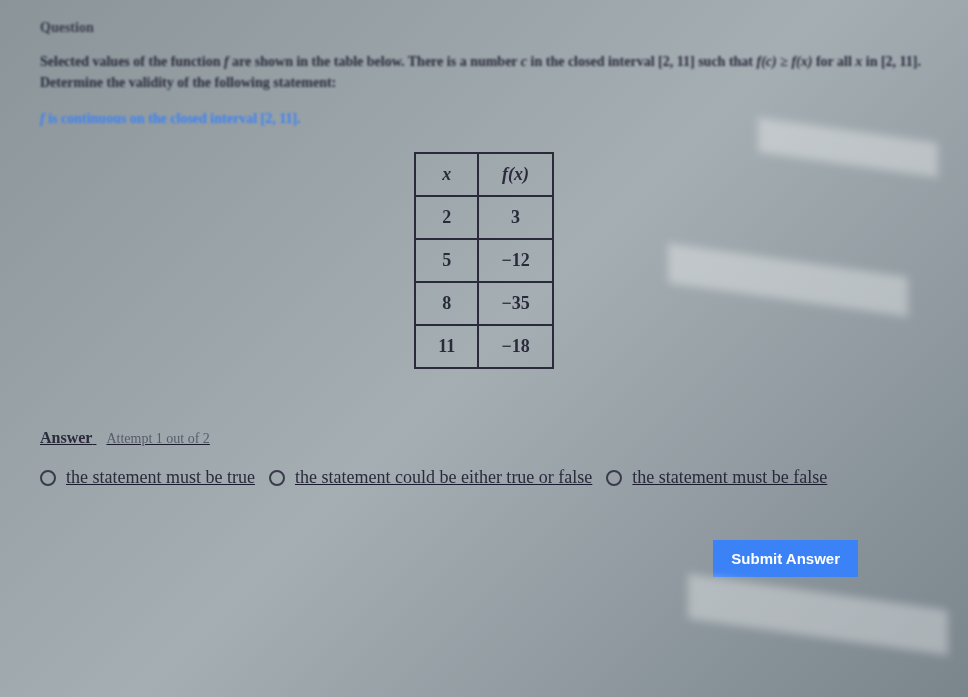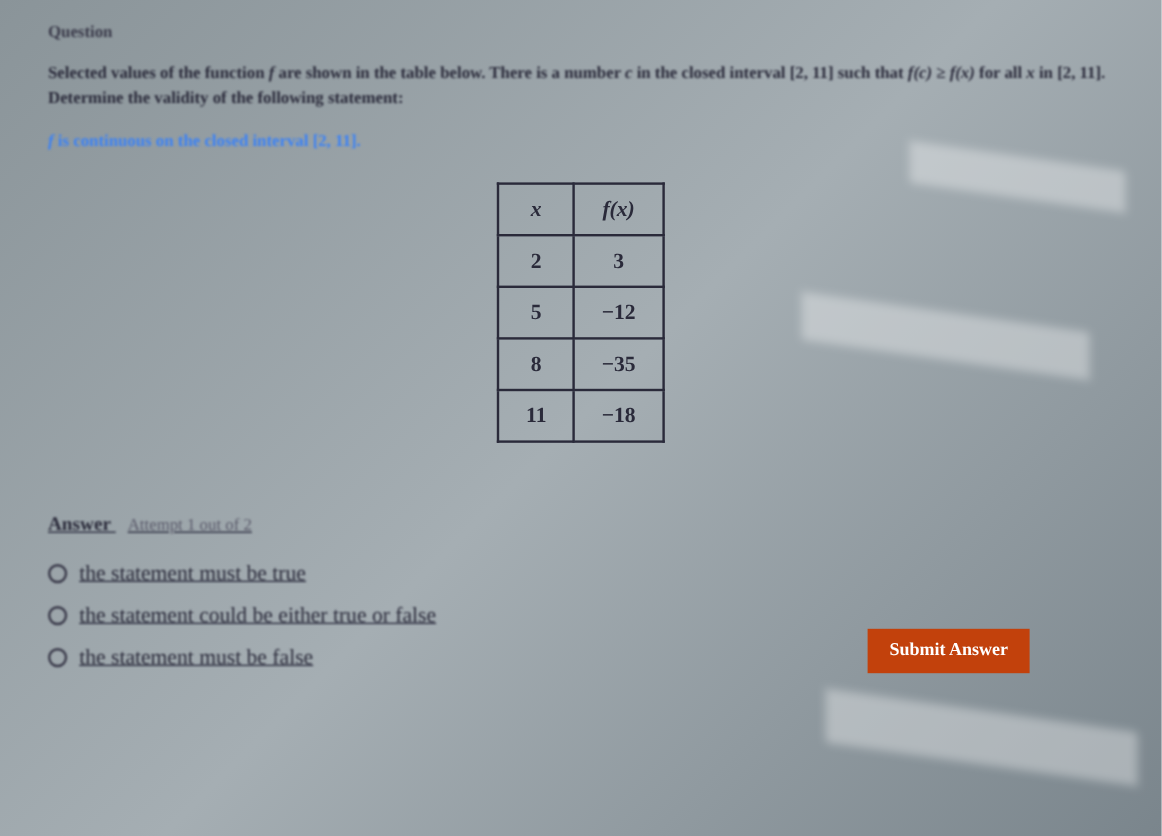--- a/index.html
+++ b/index.html
@@ -77,21 +77,21 @@
     .answer-header strong {
       font-weight: bold;
     }
     .answer-header .attempt {
       font-size: 14px;
       color: #5a5a6a;
       margin-left: 10px;
     }
     .options {
       display: flex;
-      flex-direction: column;
+      flex-direction: row;
       gap: 14px;
     }
     .option-row {
       display: flex;
       align-items: center;
       gap: 10px;
       filter: blur(0.7px);
     }
     .radio {
       width: 16px;
@@ -101,28 +101,28 @@
       background: transparent;
     }
     .option-label {
       font-size: 18px;
       color: #2a2a3a;
       font-weight: 500;
     }
     .submit-button {
       position: absolute;
       right: 110px;
-      top: 524px;
-      background: #c2410c;
+      top: 540px;
+      background: #3b82f6;
       color: #ffffff;
       font-size: 15px;
       font-weight: 600;
       padding: 10px 18px;
       border: none;
-      font-family: Liberation Serif, serif;
+      font-family: Liberation Sans, sans-serif;
       filter: blur(0.6px);
       cursor: pointer;
     }
     .glare {
       position: absolute;
       background: rgba(255,255,255,0.35);
       transform: skewY(8deg);
       filter: blur(4px);
     }
     .glare1 {

